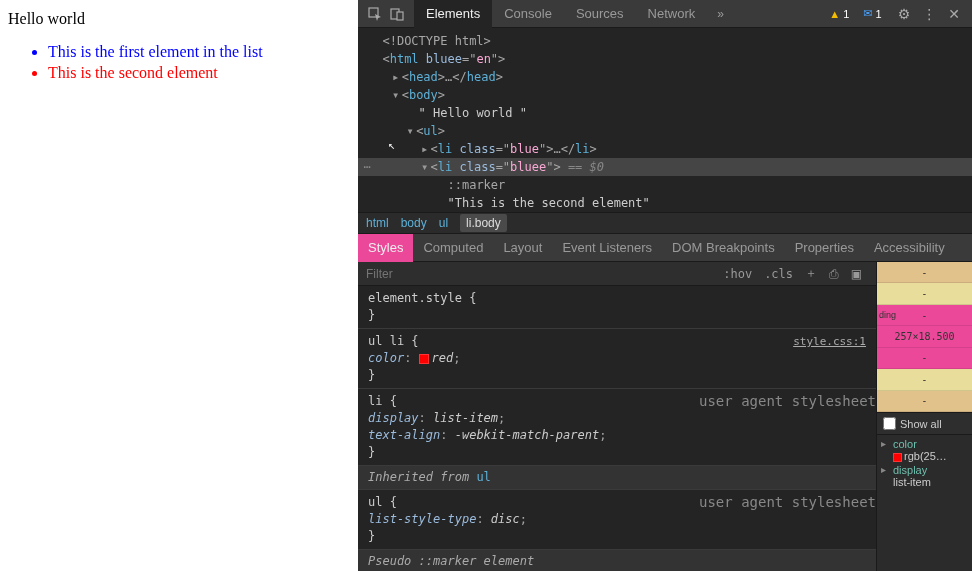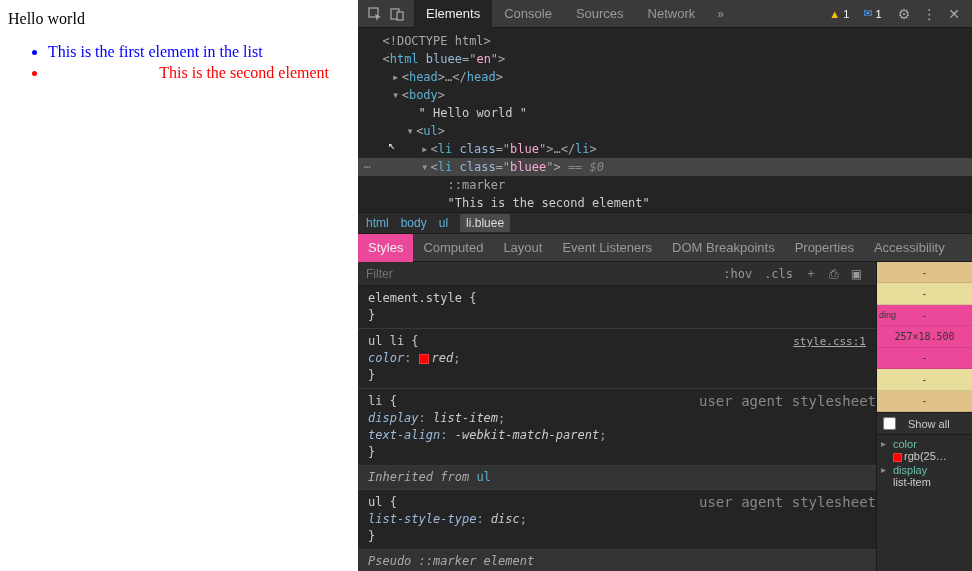--- a/index.html
+++ b/index.html
@@ -2,21 +2,21 @@
 <html><head>
 <meta charset="utf-8">
 <style>
 * { margin: 0; padding: 0; box-sizing: border-box; }
 body { font-family: Arial, sans-serif; width: 972px; height: 571px; display: flex; overflow: hidden; }
 .page-pane { width: 337px; background: #fff; padding: 10px 8px; font-family: "Times New Roman", serif; }
 .page-pane h1 { font-size: 16px; font-weight: 400; margin-bottom: 14px; }
 .page-pane ul { padding-left: 40px; }
 .page-pane li { font-size: 16px; line-height: 1.3; }
 .li-blue { color: blue; }
-.li-red { color: red; text-align: right; }
+.li-red { color: red; }
 
 .devtools { flex: 1; display: flex; flex-direction: column; background: #242424; color: #ccc; font-family: "Helvetica Neue", Arial, sans-serif; font-size: 12px; margin-left: 21px; }
 .dt-toolbar { height: 28px; background: #3a3a3a; display: flex; align-items: center; padding: 0 6px; gap: 0; border-bottom: 1px solid #1a1a1a; }
 .dt-tool-icon { width: 22px; height: 20px; display: flex; align-items: center; justify-content: center; color: #aaa; cursor: pointer; }
 .dt-tabs { display: flex; margin-left: 6px; }
 .dt-tab { padding: 0 12px; height: 28px; line-height: 28px; color: #999; cursor: pointer; font-size: 13px; }
 .dt-tab.active { background: #242424; color: #eee; }
 .dt-more { color: #999; margin-left: 6px; cursor: pointer; padding: 0 4px; }
 .dt-spacer { flex: 1; }
 .badge { display: inline-flex; align-items: center; height: 16px; border-radius: 2px; font-size: 11px; padding: 0 4px; margin-right: 6px; color: #fff; }
@@ -69,21 +69,21 @@
 .styles-right { width: 96px; background: #2b2b2b; border-left: 1px solid #1a1a1a; display: flex; flex-direction: column; font-size: 10px; }
 .box-model { height: 150px; display: flex; flex-direction: column; }
 .bm-row { flex: 1; display: flex; align-items: center; justify-content: center; color: #333; border-bottom: 1px solid rgba(0,0,0,.1); }
 .bm-margin { background: #e2c28b; }
 .bm-border { background: #e8dd9b; }
 .bm-padding { background: #ec4899; position: relative; }
 .bm-padding .lbl { position: absolute; left: 2px; font-size: 9px; color: #333; }
 .bm-content { background: #ec4899; font-family: monospace; font-size: 10px; }
 .bm-dash { color: #333; }
 
-.computed-filter { display: flex; align-items: center; padding: 4px 6px; gap: 12px; border-top: 1px solid #1a1a1a; border-bottom: 1px solid #1a1a1a; background: #2e2e2e; }
+.computed-filter { display: flex; align-items: center; padding: 4px 6px; gap: 4px; border-top: 1px solid #1a1a1a; border-bottom: 1px solid #1a1a1a; background: #2e2e2e; }
 .computed-filter input[type=checkbox] { margin: 0; }
 .computed-filter label { color: #ccc; font-size: 11px; }
 .computed-list { padding: 2px 4px; }
 .cp-row { display: flex; align-items: flex-start; gap: 4px; padding: 1px 0; }
 .cp-tw { color: #888; cursor: pointer; width: 8px; }
 .cp-name { color: #6fbfae; font-size: 11px; }
 .cp-val { color: #ccc; font-size: 11px; }
 .swatch-sm { display: inline-block; width: 9px; height: 9px; background: red; vertical-align: middle; border: 1px solid rgba(255,255,255,.2); margin-right: 2px; }
 </style>
 </head>
@@ -144,21 +144,21 @@
     <div class="dom-line">       <span class="tw">▸</span><span class="punct">&lt;</span><span class="tag">li</span> <span class="attr-name">class</span><span class="punct">="</span><span class="attr-val">blue</span><span class="punct">"&gt;…&lt;/</span><span class="tag">li</span><span class="punct">&gt;</span></div>
     <div class="dom-line selected-line"><span class="dots-gutter">⋯</span>       <span class="tw">▾</span><span class="punct">&lt;</span><span class="tag">li</span> <span class="attr-name">class</span><span class="punct">="</span><span class="attr-val">bluee</span><span class="punct">"&gt;</span><span class="eq0"> == $0</span></div>
     <div class="dom-line">           <span class="punct">::marker</span></div>
     <div class="dom-line">           <span class="text-node">"This is the second element"</span></div>
   </div>
 
   <div class="breadcrumb">
     <span>html</span>
     <span>body</span>
     <span>ul</span>
-    <span class="bc-active">li.bluee</span>
+    <span class="bc-active">li.body</span>
   </div>
 
   <div class="sub-tabs">
     <div class="sub-tab active">Styles</div>
     <div class="sub-tab">Computed</div>
     <div class="sub-tab">Layout</div>
     <div class="sub-tab">Event Listeners</div>
     <div class="sub-tab">DOM Breakpoints</div>
     <div class="sub-tab">Properties</div>
     <div class="sub-tab">Accessibility</div>

